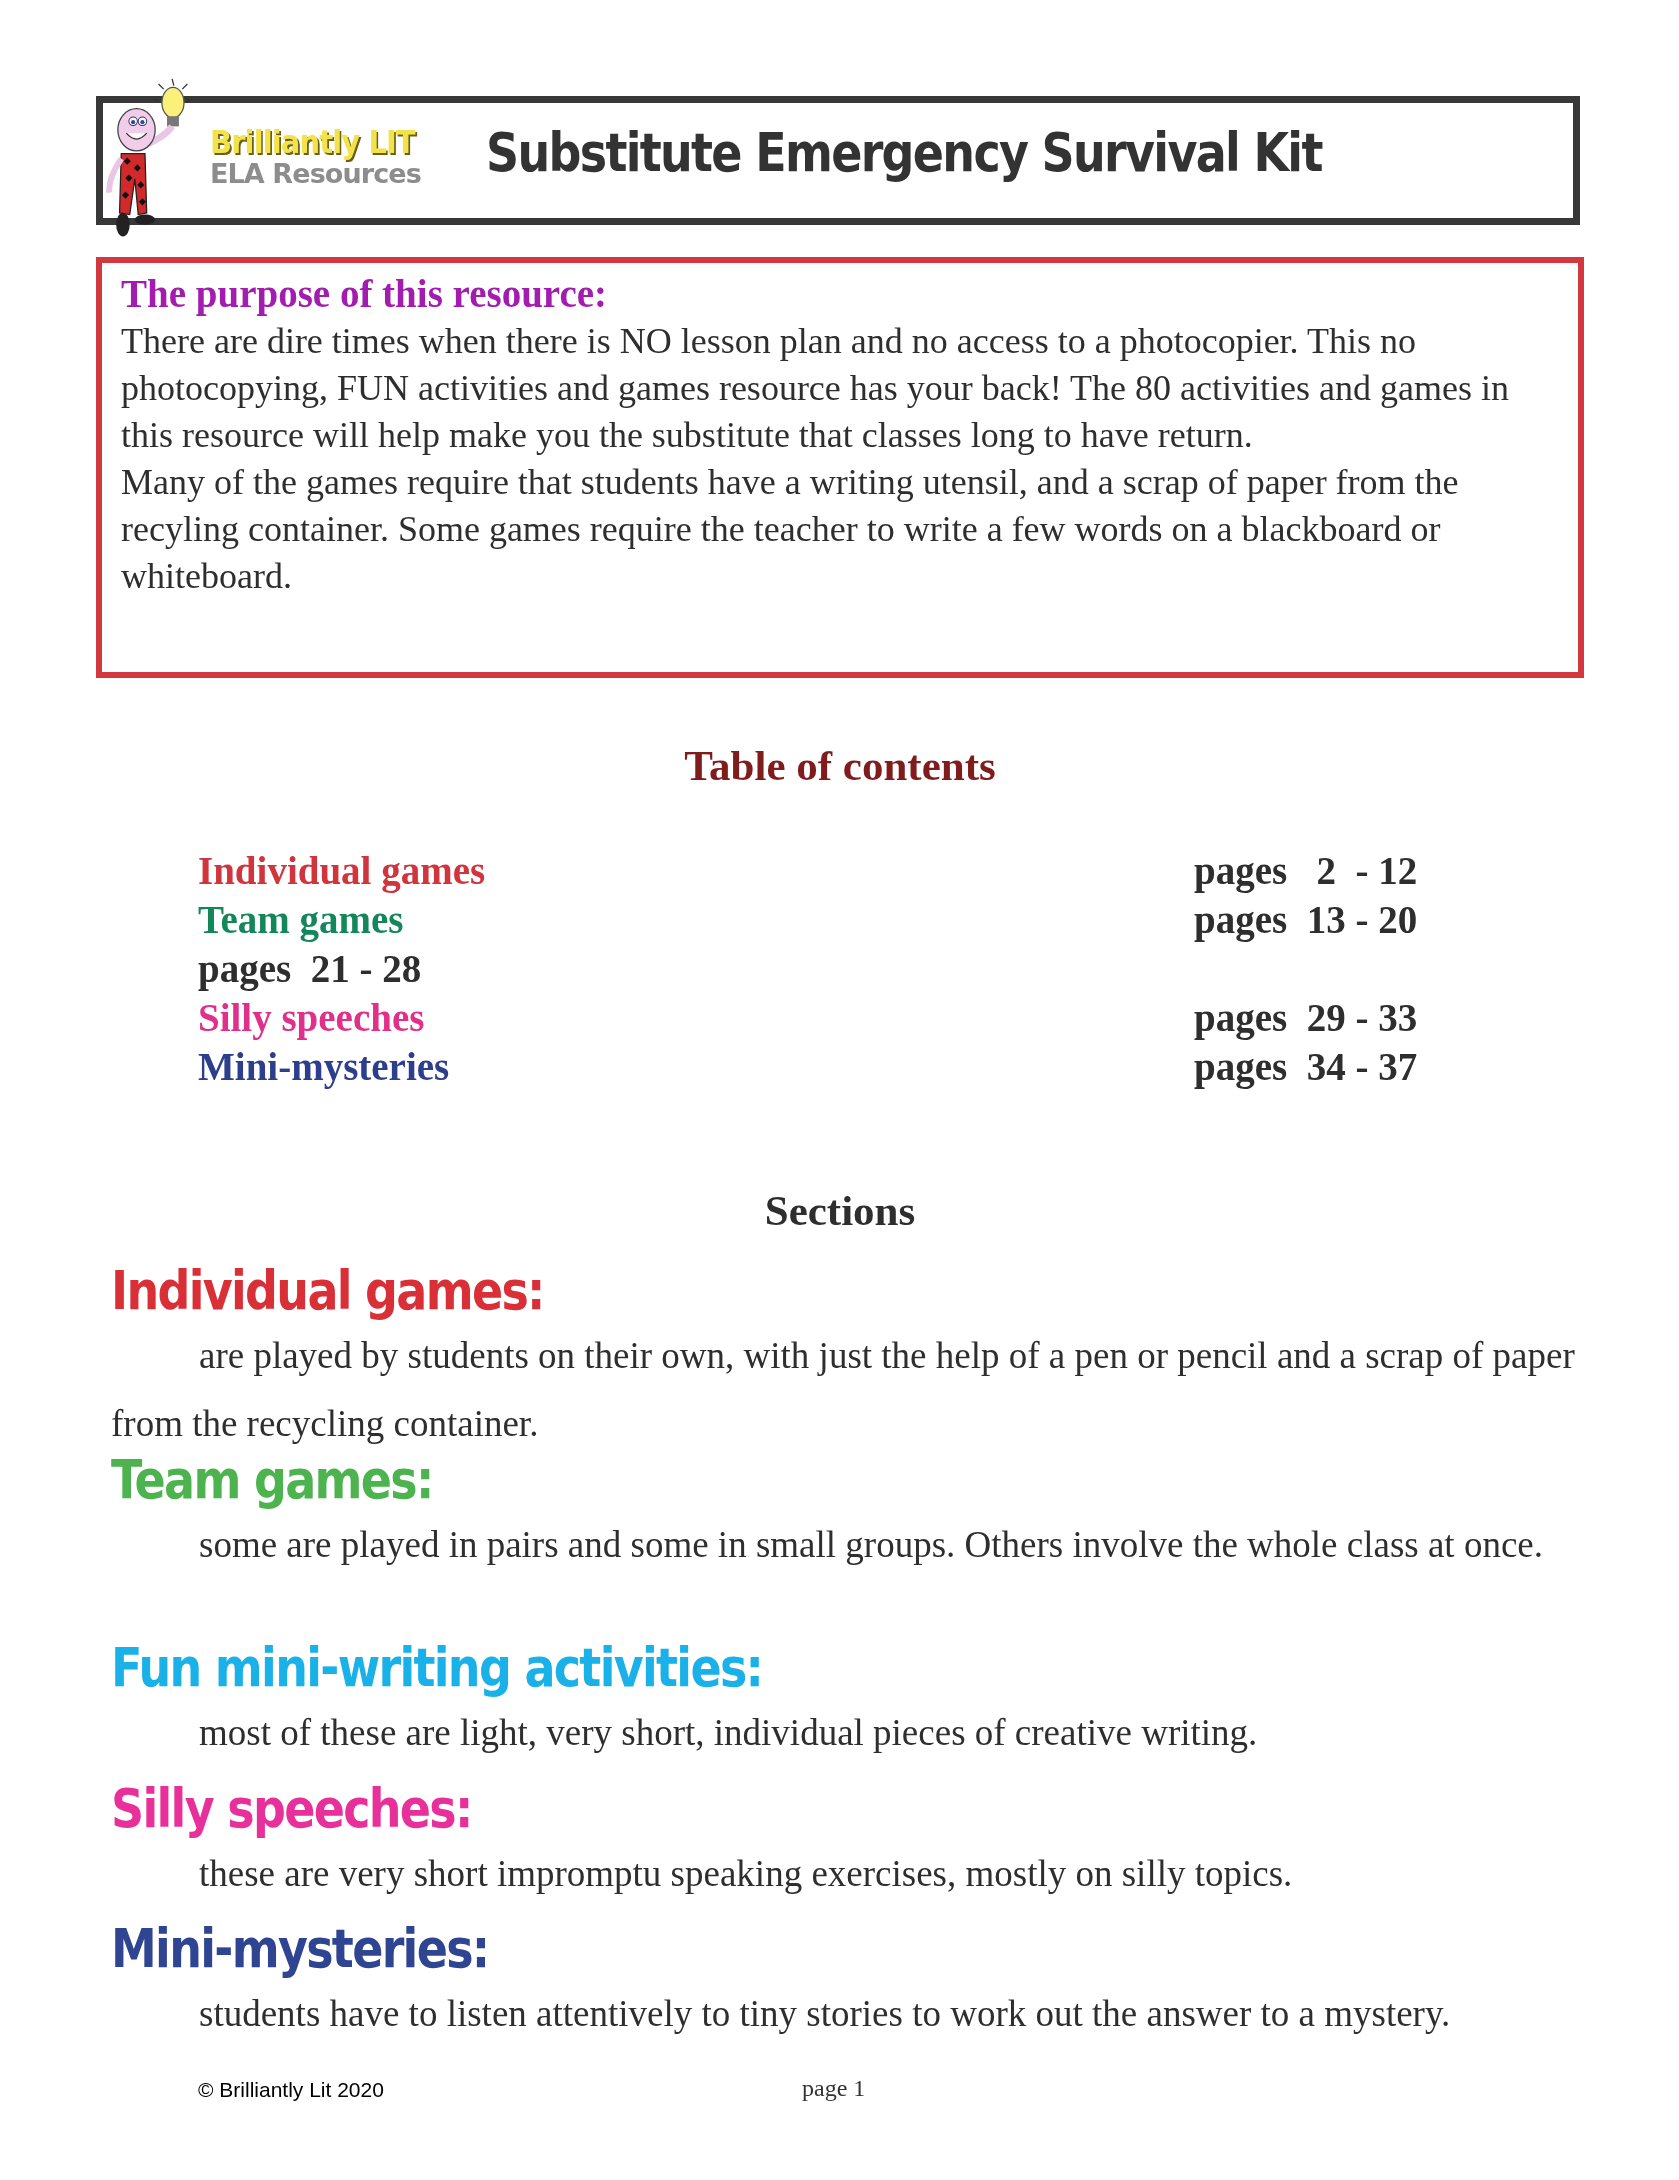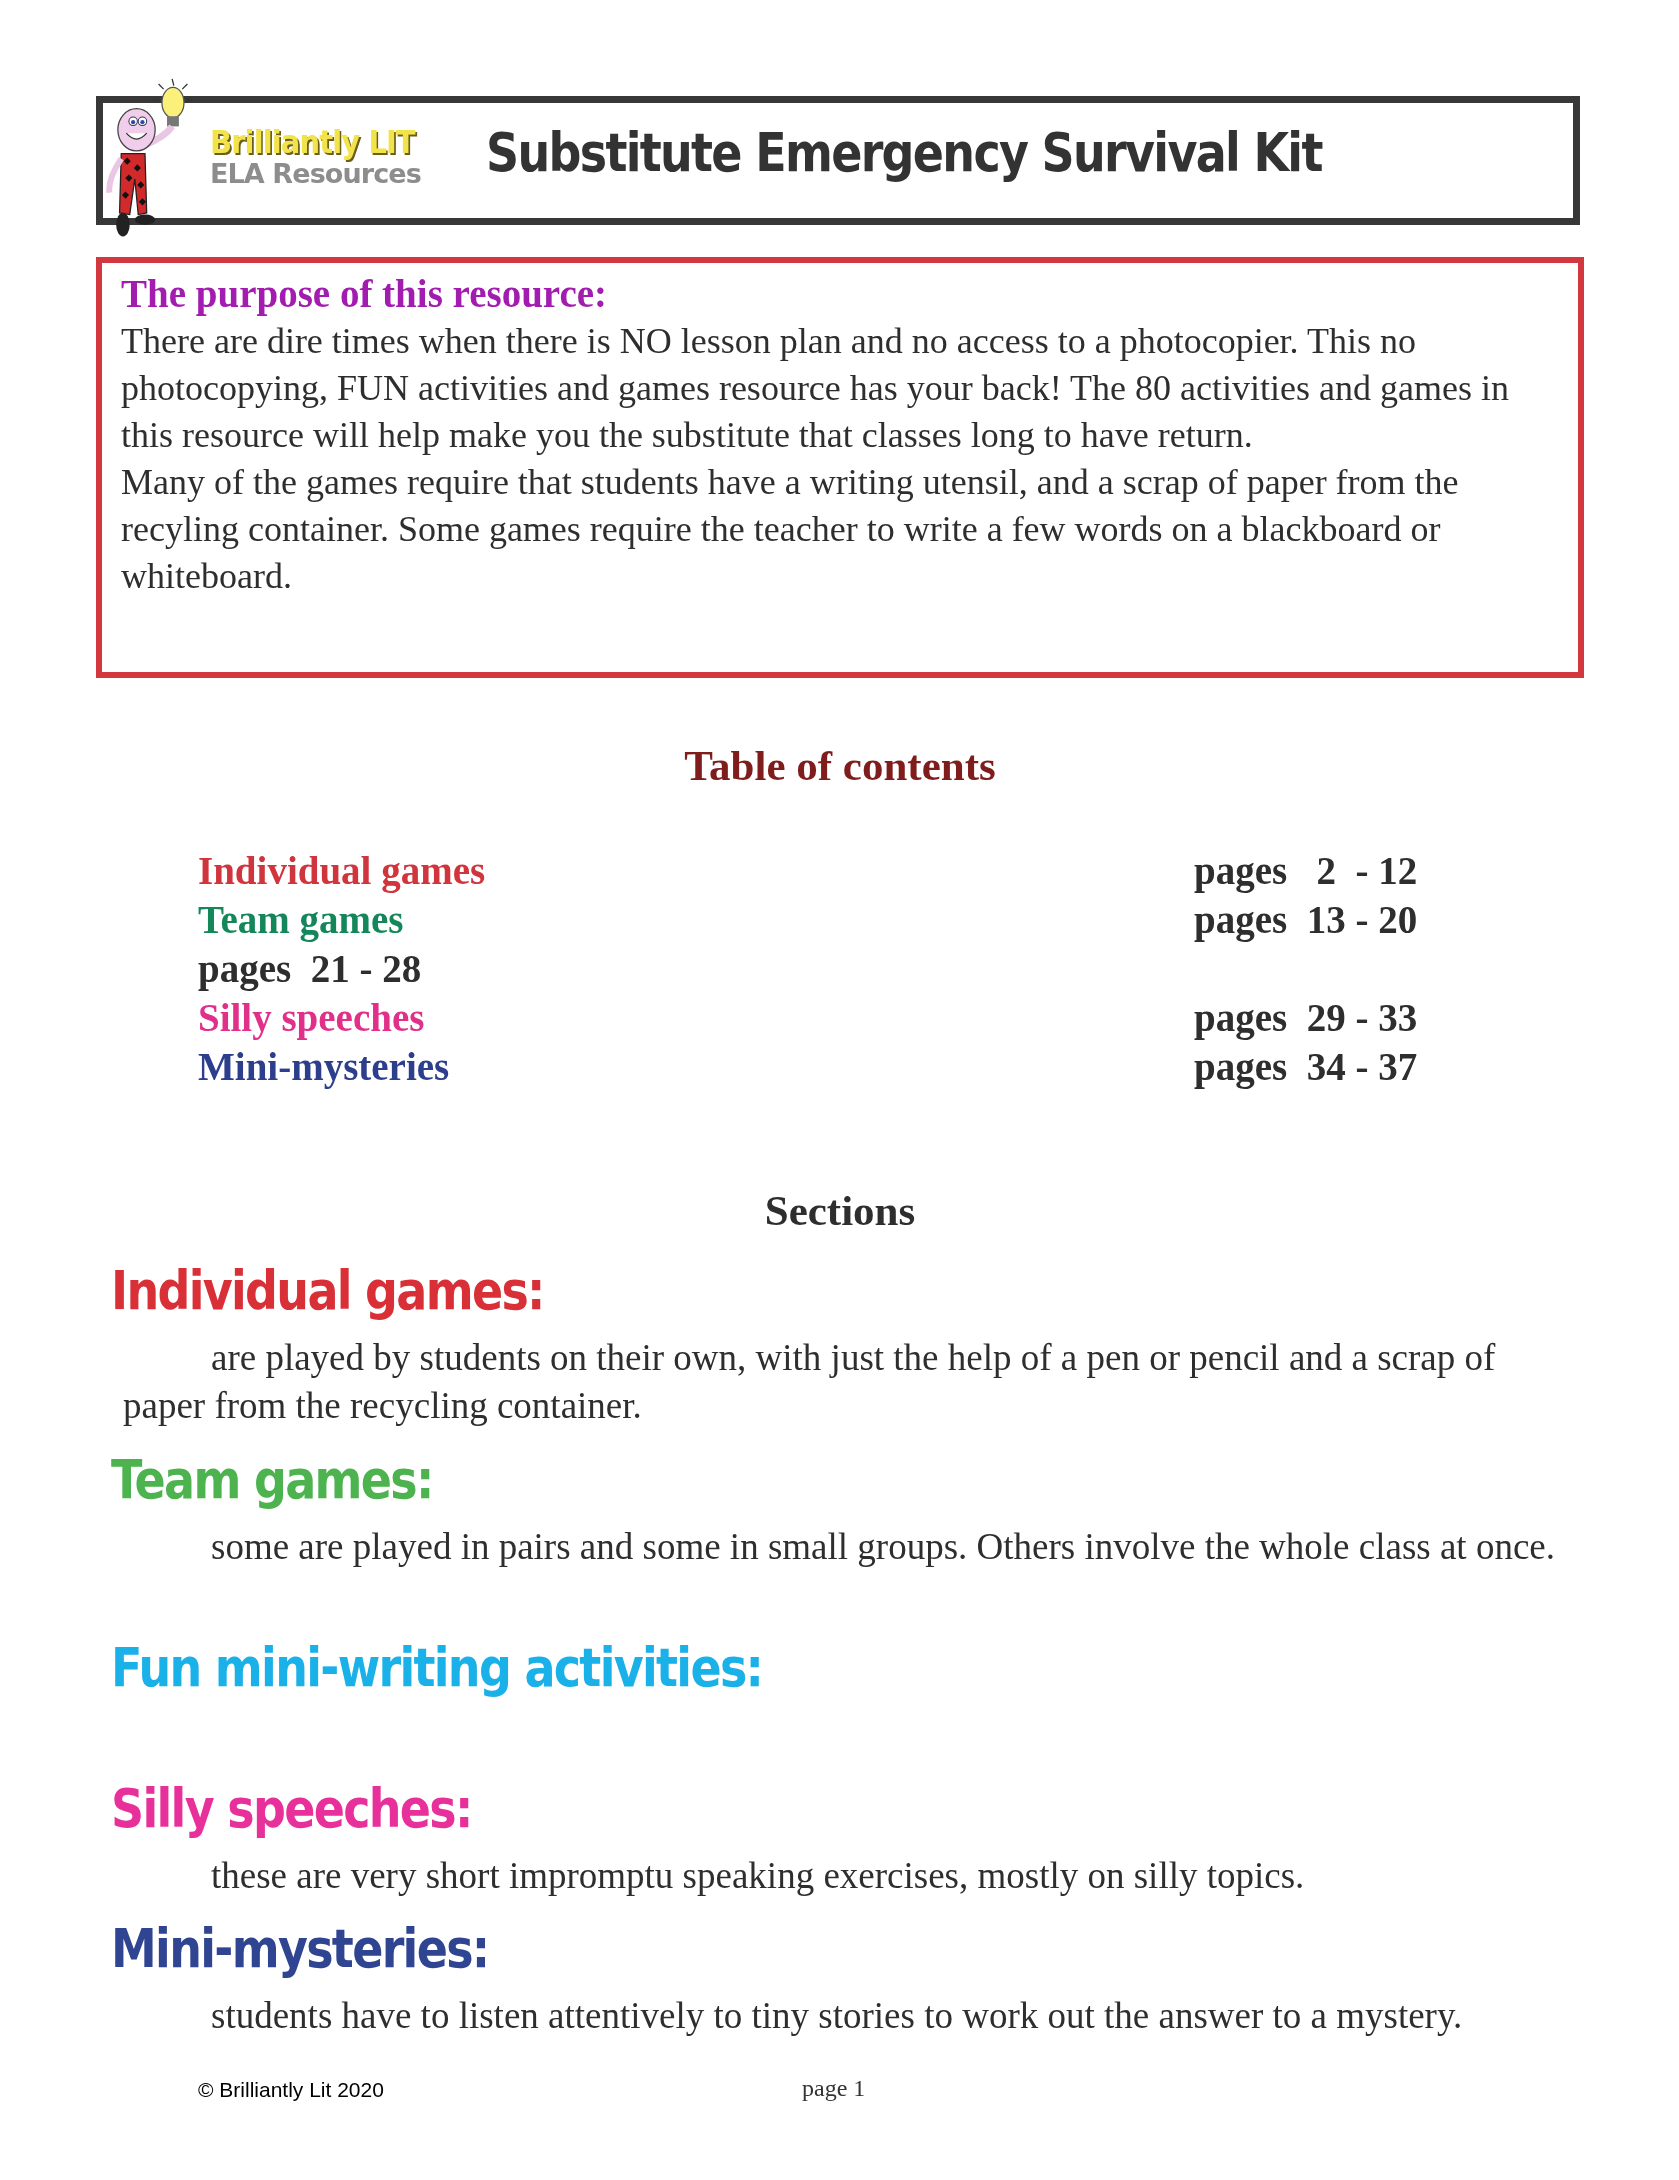--- a/index.html
+++ b/index.html
@@ -34,21 +34,21 @@
   .toc-label { font-size: 39px; font-weight: bold; }
   .toc-pages { font-size: 39px; font-weight: bold; color: #2e2e2e; width: 239px; white-space: pre; }
 
   
   .sections-title { position: absolute; left: 0; width: 1680px; top: 1186px; text-align: center;
                     font-size: 43px; font-weight: bold; color: #2e2e2e; }
   .section { position: absolute; left: 111px; width: 1465px; }
   .section-heading { font-family: "DejaVu Sans", sans-serif; font-weight: bold; font-size: 46px;
                      letter-spacing: -1.7px; line-height: 53px; transform: scaleY(1.15);
                      transform-origin: left bottom; display: inline-block; }
-  .section-body { font-size: 37px; line-height: 48px; color: #2e2e2e; margin: 12px; text-indent: 88px; }
+  .section-body { font-size: 37px; line-height: 68px; color: #2e2e2e; margin: 0; text-indent: 88px; }
 
   .footer-copy { position: absolute; left: 198px; top: 2078px; font-family: "Liberation Sans", sans-serif;
                  font-size: 21px; color: #000000; }
   .footer-page { position: absolute; left: 802px; top: 2075px; font-size: 24px; color: #333; }
 </style>
 </head>
 <body>
 
 <div class="header-box"></div>
 <svg class="mascot" viewBox="0 0 105 200">
@@ -132,20 +132,21 @@
   <p class="section-body">are played by students on their own, with just the help of a pen or pencil and a scrap of paper  from the recycling container.</p>
 </div>
 
 <div class="section" style="top:1458px;">
   <div class="section-heading" style="color: rgb(76, 179, 78);">Team games:</div>
   <p class="section-body">some are played in pairs and some in small groups. Others involve the whole class at once.</p>
 </div>
 
 <div class="section" style="top:1646px;">
   <div class="section-heading" style="color: rgb(26, 176, 232);">Fun mini-writing activities:</div>
+  <p class="section-body">most of these are light, very short, individual pieces of creative writing.</p>
 </div>
 
 <div class="section" style="top:1787px;">
   <div class="section-heading" style="color: rgb(232, 48, 154);">Silly speeches:</div>
   <p class="section-body">these are very short impromptu speaking exercises, mostly on silly topics.</p>
 </div>
 
 <div class="section" style="top:1927px;">
   <div class="section-heading" style="color: rgb(47, 69, 145);">Mini-mysteries:</div>
   <p class="section-body">students have to listen attentively to tiny stories to work out the answer to a mystery.</p>

